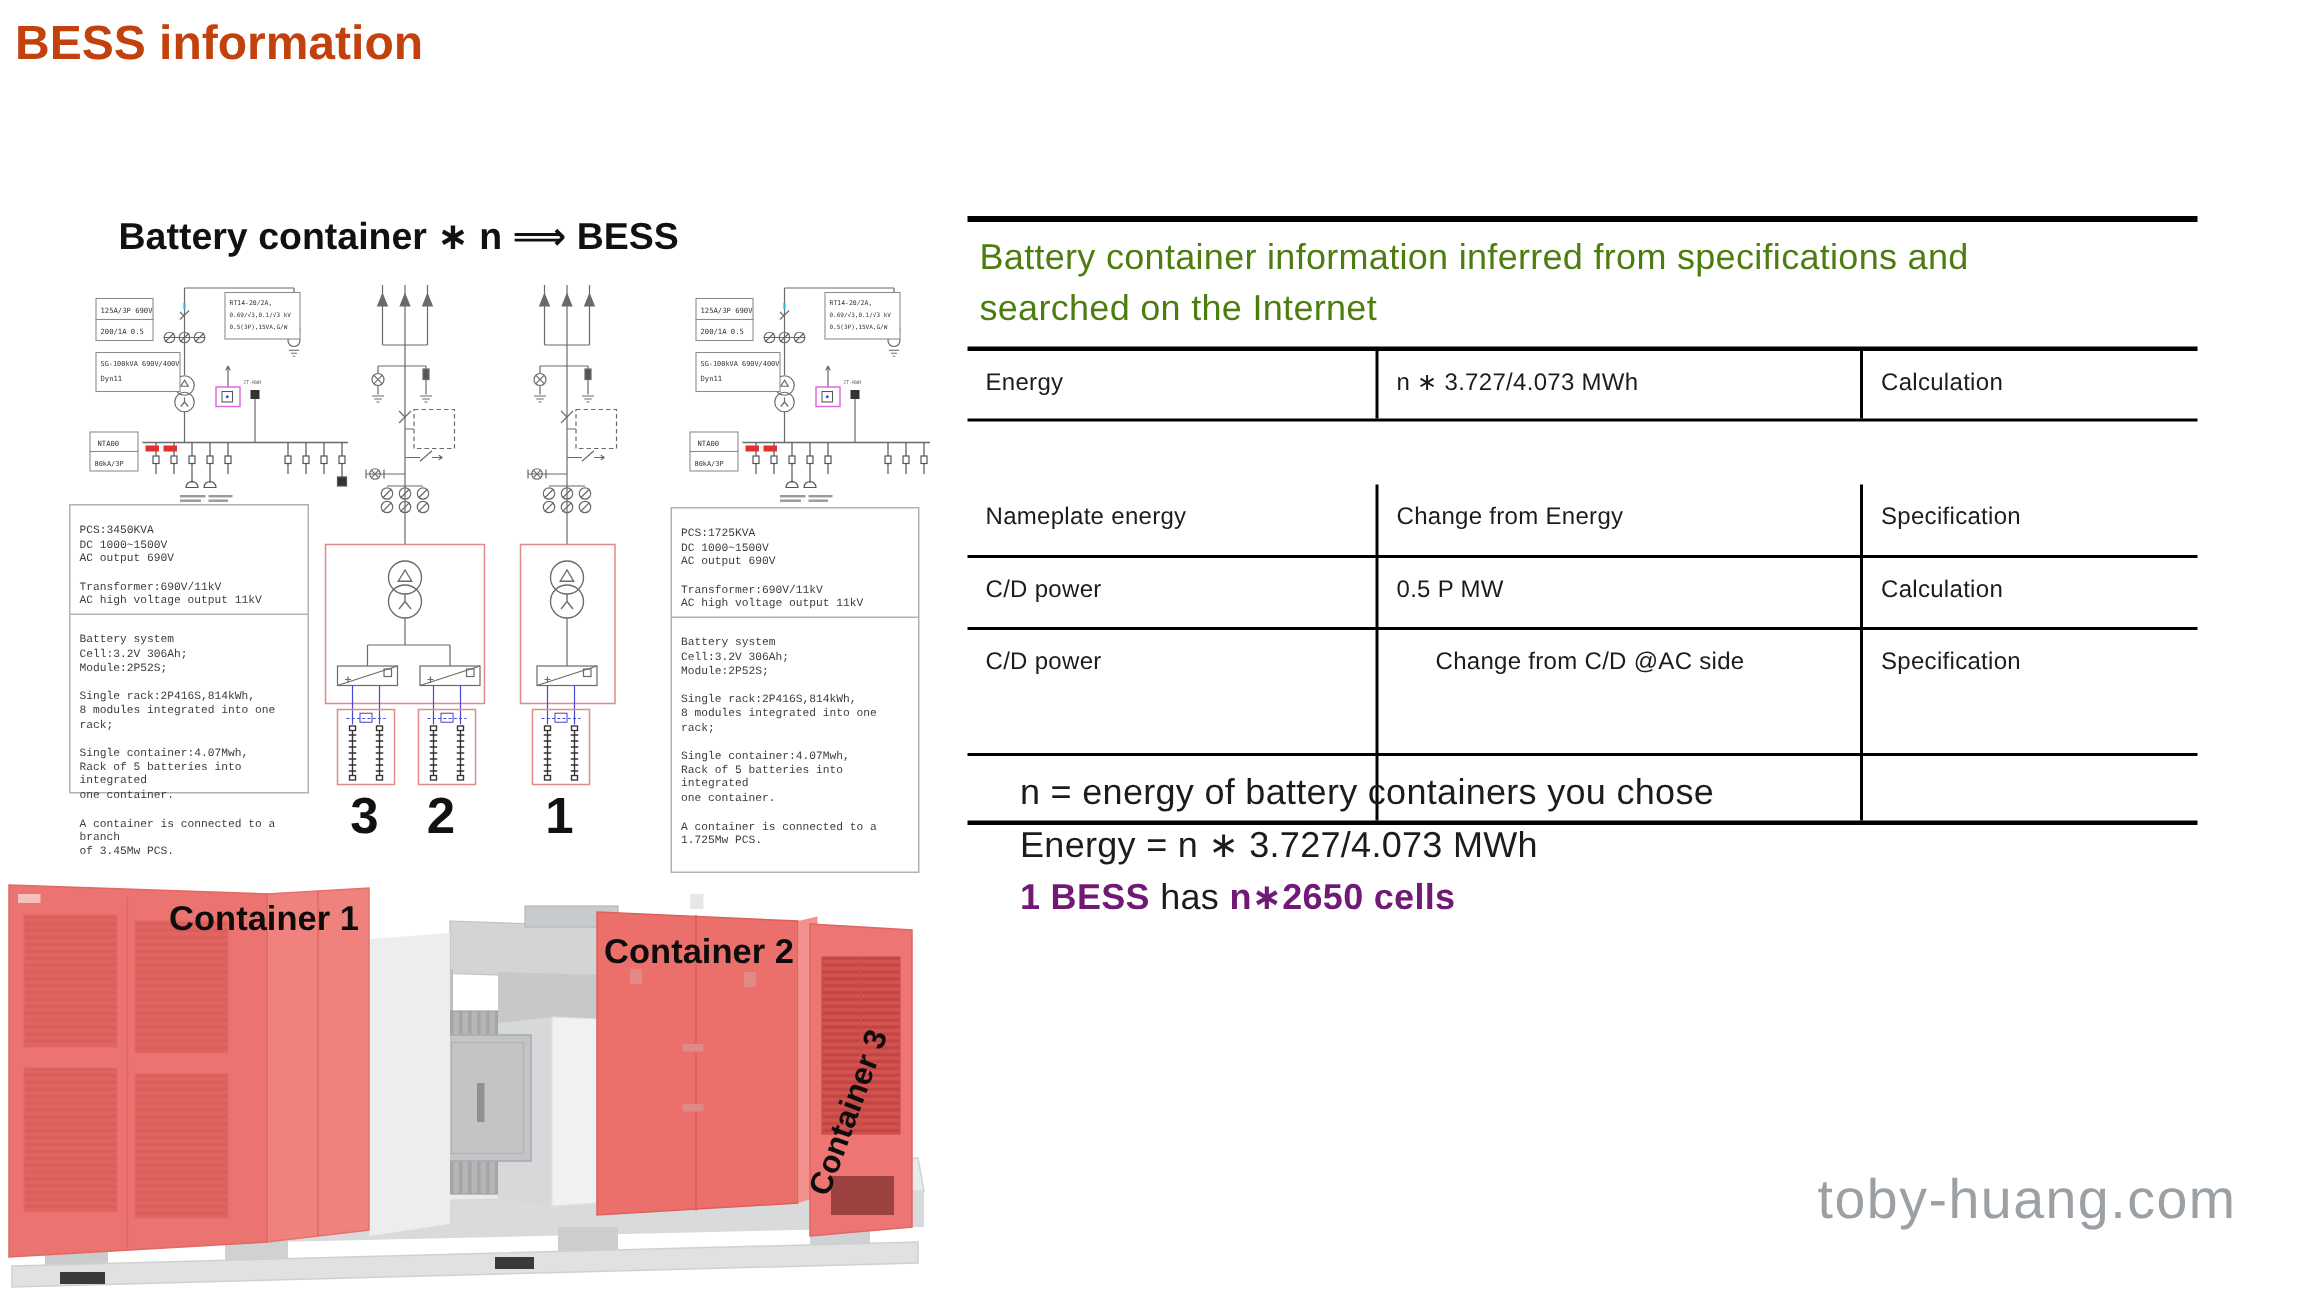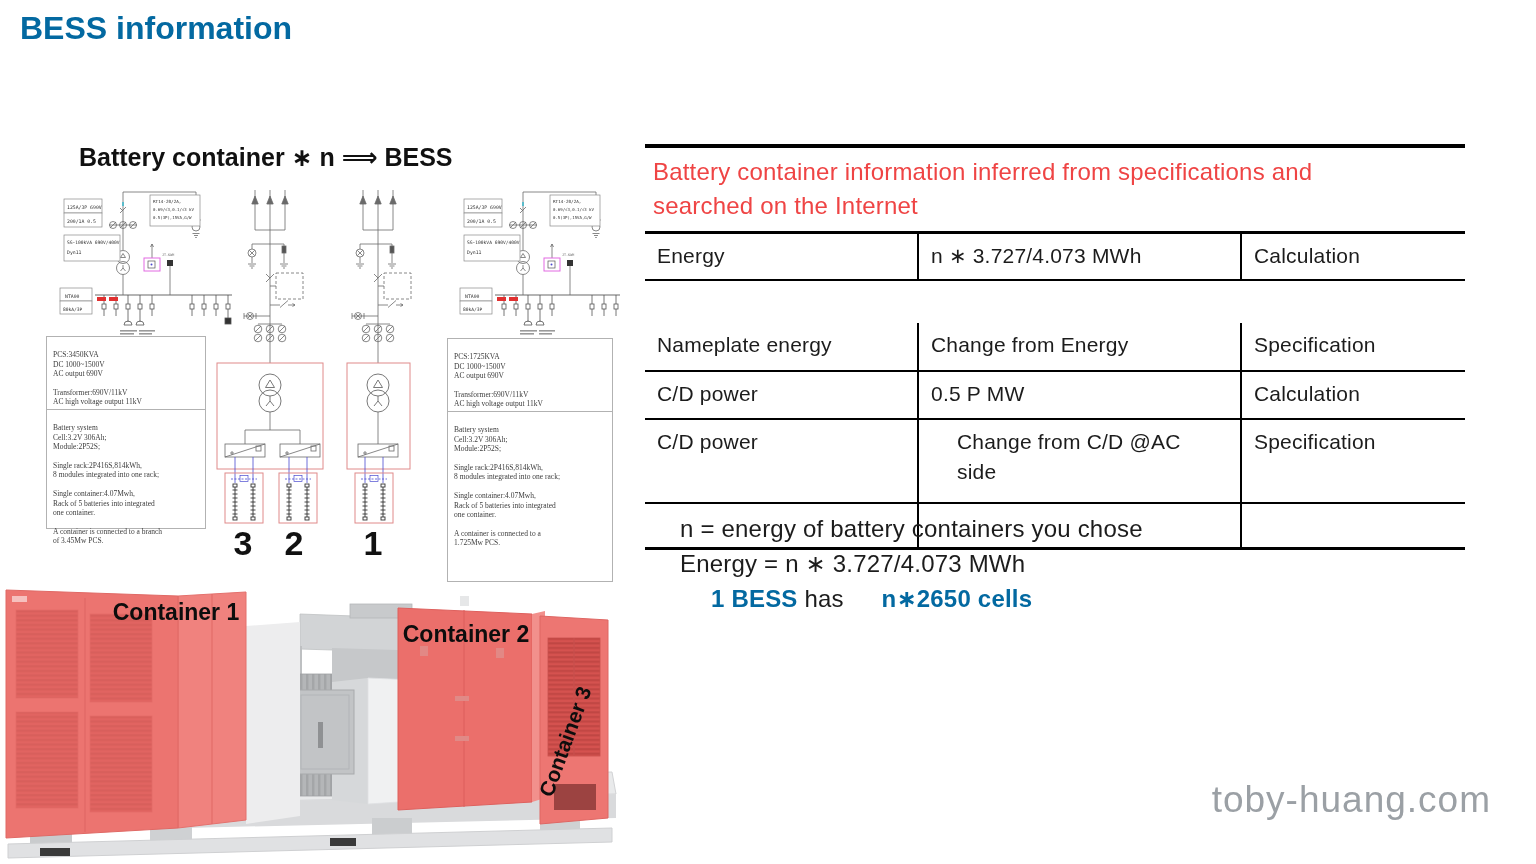--- a/index.html
+++ b/index.html
@@ -2,65 +2,65 @@
 <html><head>
 <meta charset="utf-8">
 <style>
   * { margin:0; padding:0; box-sizing:border-box; }
   html,body { background:#ffffff; }
   .slide {
     position:relative; width:1536px; height:864px; background:#fff;
     font-family:"Liberation Sans","DejaVu Sans",sans-serif; color:#1a1a1a; overflow:hidden;
   }
   .page-title {
-    position:absolute; left:20px; top:10px; font-size:32px; font-weight:bold; color:#0369a1;
+    position:absolute; left:10px; top:10px; font-size:32px; font-weight:bold; color:#c2410c;
   }
   .subtitle {
     position:absolute; left:79px; top:143px; font-size:25px; font-weight:bold; color:#111;
   }
   svg text { font-family:"DejaVu Sans Mono",monospace; }
   svg .bignum { font-family:"Liberation Sans",sans-serif; }
   svg .clabel { font-family:"Liberation Sans",sans-serif; }
 
   .schematic-svg { position:absolute; left:40px; top:178px; }
   .render-svg { position:absolute; left:0px; top:586px; }
 
   .spec {
     position:absolute; border:1px solid #b2b2b2; background:#fff;
-    font-family:Liberation Serif, serif; font-size:7.5px; line-height:9.4px;
+    font-family:Liberation Mono, monospace; font-size:7.5px; line-height:9.4px;
     color:#3c3c3c; white-space:pre-line;
   }
   .spec-left { left:46px; top:336px; width:160px; height:193px; }
   .spec-right { left:447px; top:338px; width:166px; height:244px; }
   .spec .sec { padding:4px 5px 2px 6px; }
   .spec .sec-pcs { border-bottom:1px solid #b2b2b2; }
 
   
   .bess-table { position:absolute; left:645px; top:144px; width:820px; letter-spacing:0.2px; }
   .bess-table .thead {
     border-top:4px solid #000; border-bottom:3px solid #000;
-    padding:7px 6px 8px 8px; font-size:24px; line-height:34px; color:#ef4444;
+    padding:7px 6px 8px 8px; font-size:24px; line-height:34px; color:#4d7c0f;
   }
   .bess-table .row { display:grid; grid-template-columns:272px 323px 225px; border-top:2px solid #000; }
   .bess-table .row.r0 { border-top:none; }
   .bess-table .row.last { border-bottom:3px solid #000; }
   .bess-table .cell {
-    font-size:21px; line-height:30px; color:#1c1c1c;
+    font-size:16px; line-height:30px; color:#1c1c1c;
     padding:7px 8px 0 12px;
   }
   .bess-table .c2, .bess-table .c3 { border-left:2px solid #000; }
   .bess-table .r0 .cell, .bess-table .r1 .cell, .bess-table .r2 .cell { height:45px; }
   .bess-table .r1 .cell { height:47px;margin-top:42px; }
   .bess-table .r2 .cell { height:46px; }
   .bess-table .r3 .cell { height:82px; }
   .bess-table .r4 .cell { height:43px; }
   .bess-table .r3 .c2 span { display:block; max-width:252px;margin-left:26px; }
 
   .notes { position:absolute; left:680px; top:511px; font-size:24px; line-height:35px; color:#1c1c1c; letter-spacing:0.2px; }
-  .notes b { color:#0369a1;margin-left:31px; }
+  .notes b { color:#701a75; }
 
   .watermark {
     position:absolute; right:45px; top:779px; font-size:37px; letter-spacing:1px;
     color:#9ba0a5;
   }
 </style>
 </head>
 <body>
 
 <div class="slide">

